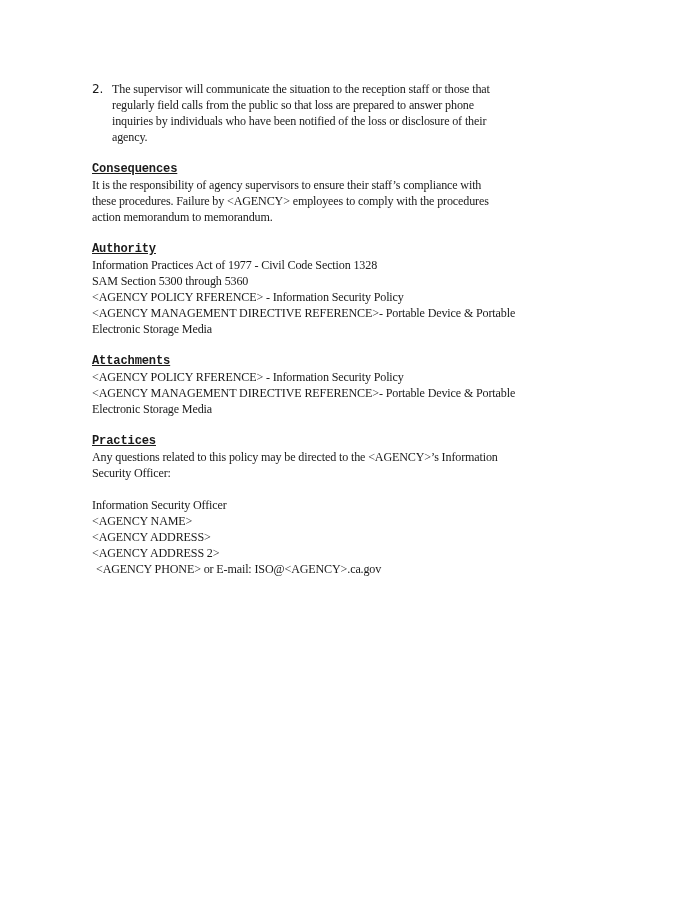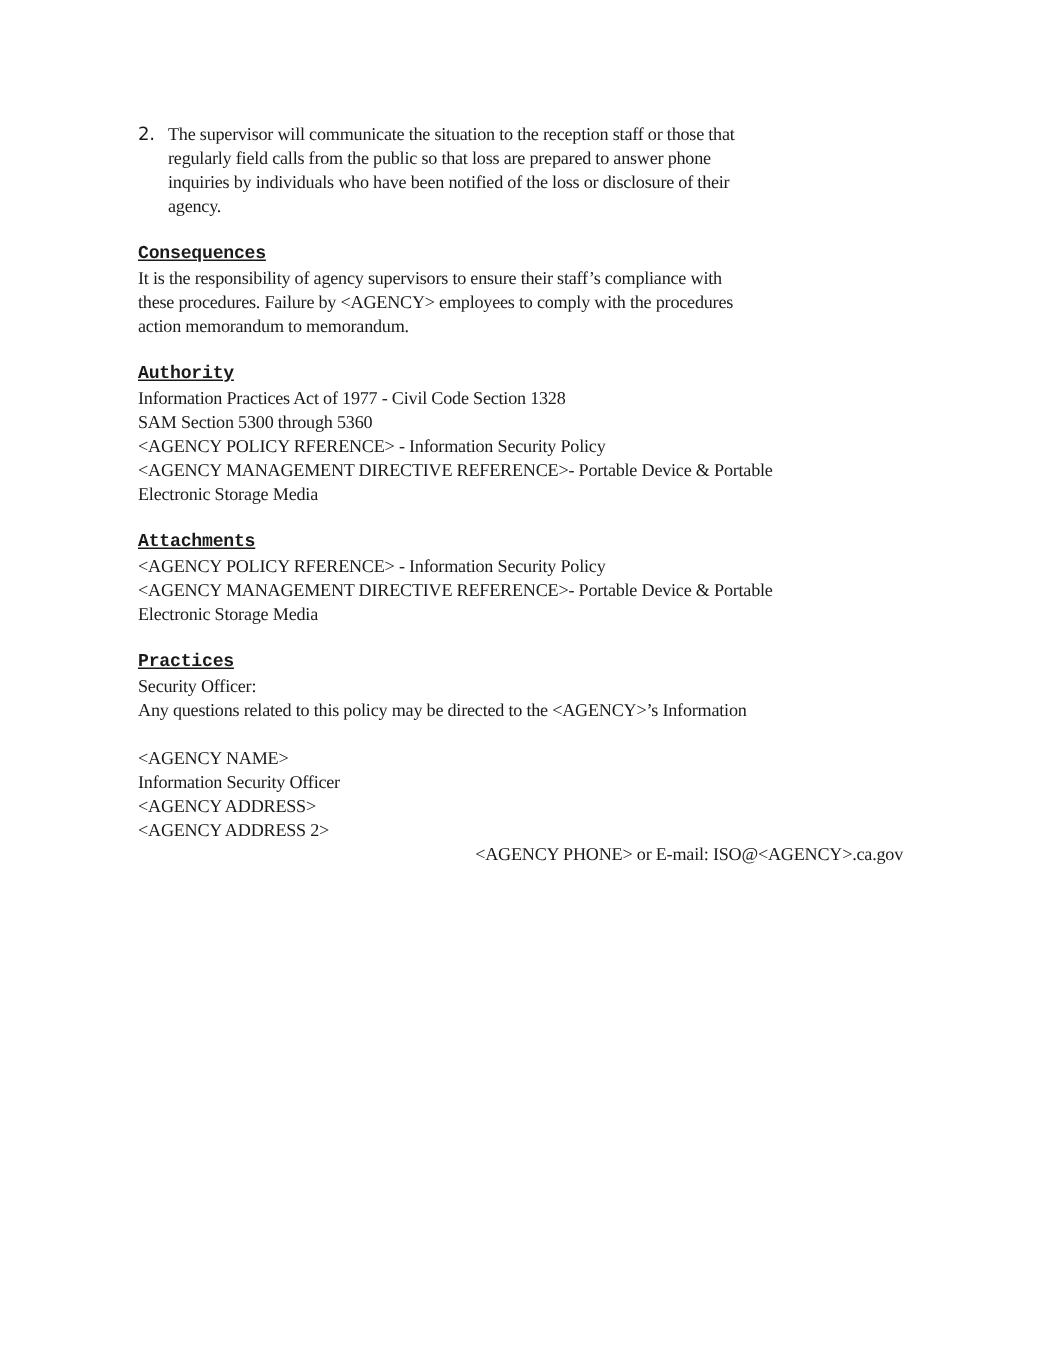--- a/index.html
+++ b/index.html
@@ -10,21 +10,21 @@
       font-family: "DejaVu Sans", sans-serif;
       font-size: 12.1px; line-height: 16px;
       letter-spacing: -0.15px;
     }
     .content { position: absolute; left: 92px; top: 81px; width: 510px; }
     .list-item { position: relative; padding-left: 20px; }
     .list-num { position: absolute; left: 0; top: 0; }
     .line { display: block; white-space: nowrap; font-family: Liberation Serif, serif; }
     .heading { font-weight: bold; text-decoration: underline; display: block; font-family: Liberation Mono, monospace; }
     .gap { height: 16px; }
-    .indent { padding-left: 4px; text-align: right; }
+    .indent { padding-left: 4px; }
   </style>
 </head>
 <body>
 
 <div class="page">
   <div class="content">
 
     <div class="list-item">
       <span class="list-num">2.</span>
       <span class="line">The supervisor will communicate the situation to the reception staff or those that</span>
@@ -59,24 +59,24 @@
       <span class="heading">Attachments</span>
       <span class="line">&lt;AGENCY POLICY RFERENCE&gt; - Information Security Policy</span>
       <span class="line">&lt;AGENCY MANAGEMENT DIRECTIVE REFERENCE&gt;- Portable Device &amp; Portable</span>
       <span class="line">Electronic Storage Media</span>
     </div>
 
     <div class="gap"></div>
 
     <div>
       <span class="heading">Practices</span>
+      <span class="line">Any questions related to this policy may be directed to the &lt;AGENCY&gt;’s Information</span>
       <span class="line">Security Officer:</span>
-      <span class="line">Any questions related to this policy may be directed to the &lt;AGENCY&gt;’s Information</span>
       <div class="gap"></div>
+      <span class="line">Information Security Officer</span>
       <span class="line">&lt;AGENCY NAME&gt;</span>
-      <span class="line">Information Security Officer</span>
       <span class="line">&lt;AGENCY ADDRESS&gt;</span>
       <span class="line">&lt;AGENCY ADDRESS 2&gt;</span>
       <span class="line indent">&lt;AGENCY PHONE&gt; or E-mail: ISO@&lt;AGENCY&gt;.ca.gov</span>
     </div>
 
   </div>
 </div>
 
 </body></html>

